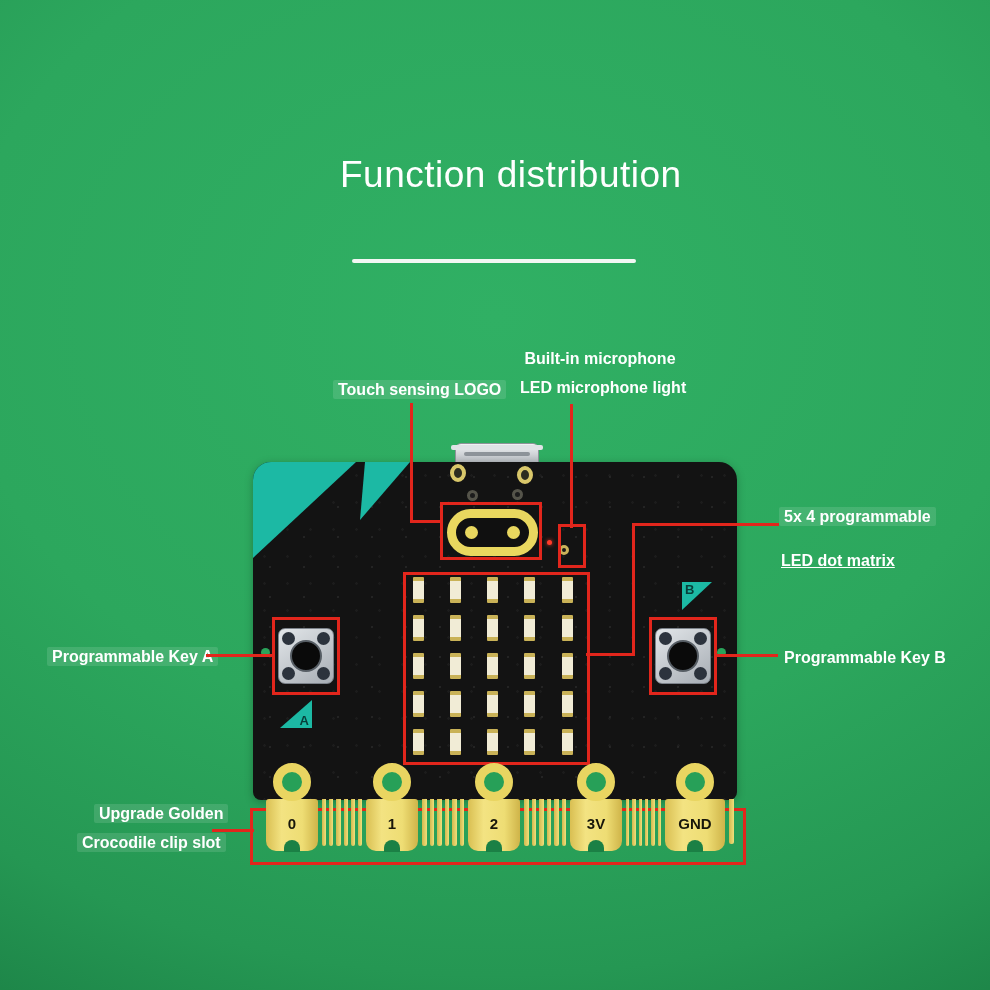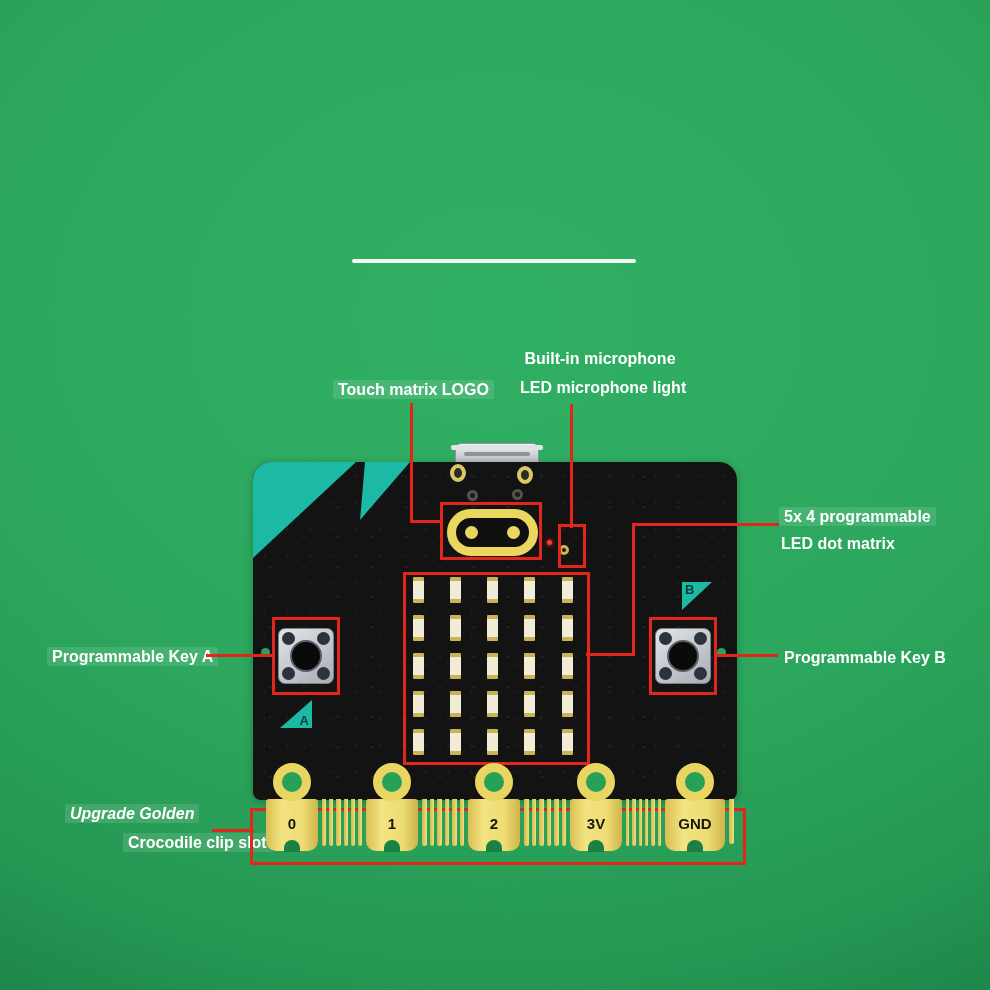--- a/index.html
+++ b/index.html
@@ -15,25 +15,25 @@
   .title{left:340px;top:154px;font-size:37px;color:#ffffff;letter-spacing:.5px;}
   .title-underline{left:352px;top:259px;width:284px;height:4px;background:#f2f7f3;border-radius:2px;}
 
   
   .lbl{color:#ffffff;font-size:16px;font-weight:700;white-space:nowrap;}
   .hl{background:rgba(255,255,255,.12);padding:1px 5px;border-radius:2px;}
   .lbl-touch{left:333px;top:381px;}
   .lbl-mic1{left:520px;top:350px;width:160px;text-align:center;}
   .lbl-mic2{left:520px;top:379px;width:160px;text-align:center;}
   .lbl-matrix1{left:779px;top:508px;}
-  .lbl-matrix2{left:781px;top:535px;}
+  .lbl-matrix2{left:781px;top:552px;text-decoration:underline;}
   .lbl-keya{left:47px;top:648px;}
   .lbl-keyb{left:784px;top:649px;}
-  .lbl-clip1{left:65px;top:805px;font-style:italic;}
-  .lbl-clip2{left:77px;top:834px;margin-left:46px;}
+  .lbl-clip1{left:94px;top:805px;}
+  .lbl-clip2{left:77px;top:834px;}
 
   
   .rl{background:#e2261c;}
   .rbox{border:3px solid #e2261c;background:transparent;}
   .rl-touch-v{left:410px;top:403px;width:3px;height:120px;}
   .rl-touch-h{left:410px;top:520px;width:33px;height:3px;}
   .rl-mic-v{left:570px;top:404px;width:3px;height:124px;}
   .rl-mx-h1{left:586px;top:653px;width:49px;height:3px;}
   .rl-mx-v{left:632px;top:523px;width:3px;height:133px;}
   .rl-mx-h2{left:632px;top:523px;width:147px;height:3px;}
@@ -136,20 +136,21 @@
   .r0{left:273px;} .r1{left:373px;} .r2{left:475px;} .r3{left:577px;} .r4{left:676px;}
   .g0{left:322px;width:40px;} .g1{left:422px;width:42px;}
   .g2{left:524px;width:42px;} .g3{left:626px;width:35px;}
   .s-end{left:729px;}
 </style>
 </head>
 <body>
 
 <div class="stage">
 
+  <div class="abs title">Function distribution</div>
   <div class="abs title-underline"></div>
 
   <div class="abs usb"></div>
 
   <div class="abs board">
     <svg class="decor-svg" width="484" height="338">
       <polygon points="0,0 103,0 0,96" fill="#1cb9a4"></polygon>
       <polygon points="112,0 157,0 107,58" fill="#1cb9a4"></polygon>
     </svg>
 
@@ -269,21 +270,21 @@
       <div class="stripe"></div>
       <div class="stripe"></div>
     </div>
   <div class="stripe-single s-end"></div>
   <div class="ring r0"></div>
   <div class="ring r1"></div>
   <div class="ring r2"></div>
   <div class="ring r3"></div>
   <div class="ring r4"></div>
 
-  <div class="abs lbl lbl-touch"><span class="hl">Touch matrix LOGO</span></div>
+  <div class="abs lbl lbl-touch"><span class="hl">Touch sensing LOGO</span></div>
   <div class="abs lbl lbl-mic1">Built-in microphone</div>
   <div class="abs lbl lbl-mic2">LED microphone light</div>
   <div class="abs lbl lbl-matrix1"><span class="hl">5x 4 programmable</span></div>
   <div class="abs lbl lbl-matrix2">LED dot matrix</div>
   <div class="abs lbl lbl-keya"><span class="hl">Programmable Key A</span></div>
   <div class="abs lbl lbl-keyb">Programmable Key B</div>
   <div class="abs lbl lbl-clip1"><span class="hl">Upgrade Golden</span></div>
   <div class="abs lbl lbl-clip2"><span class="hl">Crocodile clip slot</span></div>
 
   <div class="abs rl rl-touch-v"></div>

